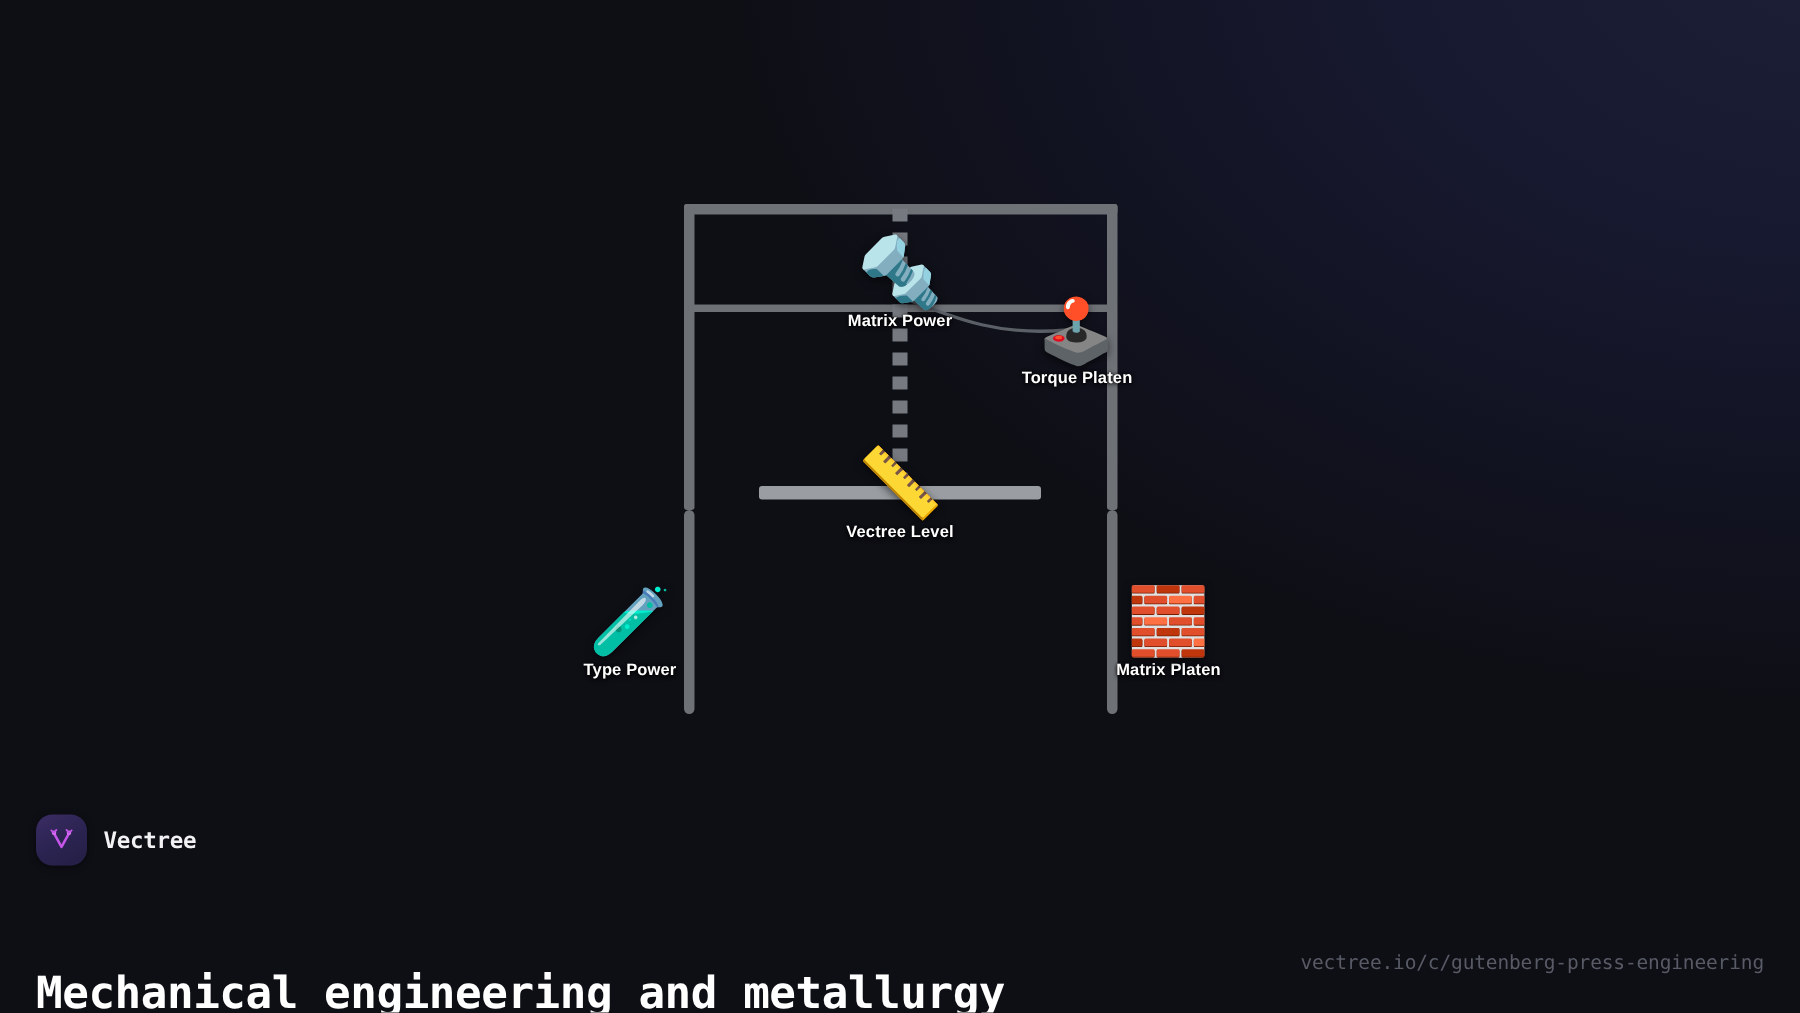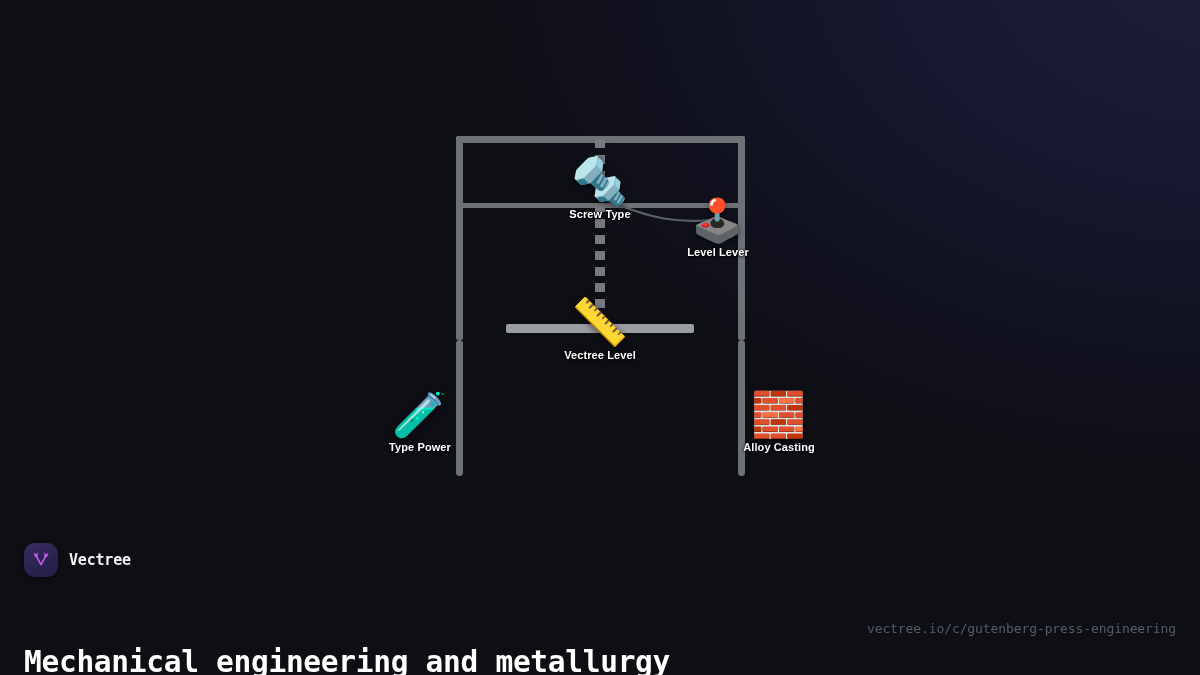--- a/index.html
+++ b/index.html
@@ -81,21 +81,21 @@
   }
   #headline{
     position:absolute; left:24px; top:62px;
     color:#ffffff;
     font-family:"DejaVu Sans Mono","Liberation Mono",monospace;
     font-size:29.5px; font-weight:bold; line-height:32px;
     letter-spacing:-.3px;
     white-space:pre;
   }
   #url{
-    position:absolute; right:24px; bottom:39px;
+    position:absolute; right:24px; bottom:25px;
     color:#585b66; font-size:13px;
     font-family:"DejaVu Sans Mono","Liberation Mono",monospace;
     letter-spacing:-.1px;
   }
 </style>
 </head>
 <body>
 
 <div id="bg-glow"></div>
 
@@ -112,41 +112,41 @@
   <div class="screw-shaft" style="left:595px; top:139px; height:190px;"></div>
 
   <div class="platen-bar" style="left:506px; top:324px; width:188px;"></div>
 
   <svg id="linkLayer" width="1200" height="675" viewBox="0 0 1200 675">
     <path d="M 601 198 C 640 214, 668 224, 711 220" fill="none" stroke="#5b5f66" stroke-width="2.2" stroke-linecap="round"></path>
   </svg>
 
   <div class="node" style="left:600px; top:158px;">
     <span class="glyph" style="font-size:46px;">🔩</span>
-    <span class="nlabel">Screw Type</span>
+    <span class="nlabel">Matrix Power</span>
   </div>
 
   <div class="node" style="left:718px; top:200px;">
     <span class="glyph" style="font-size:42px;">🕹️</span>
-    <span class="nlabel">Level Lever</span>
+    <span class="nlabel">Torque Platen</span>
   </div>
 
   <div class="node" style="left:600px; top:299px;">
     <span class="glyph" style="font-size:46px;">📏</span>
     <span class="nlabel">Vectree Level</span>
   </div>
 
   <div class="node" style="left:420px; top:393px;">
     <span class="glyph" style="font-size:44px;">🧪</span>
     <span class="nlabel">Type Power</span>
   </div>
 
   <div class="node" style="left:779px; top:393px;">
     <span class="glyph" style="font-size:44px;">🧱</span>
-    <span class="nlabel">Alloy Casting</span>
+    <span class="nlabel">Matrix Platen</span>
   </div>
 
 </div>
 
 <div id="footer">
 
   <div id="brand">
     <div id="logo">
       <svg width="20" height="20" viewBox="0 0 20 20" aria-hidden="true">
         <path d="M5 5.6 L10 14.6 L15 5.6" fill="none" stroke="#c455e8" stroke-width="1.7" stroke-linecap="round" stroke-linejoin="round"></path>

